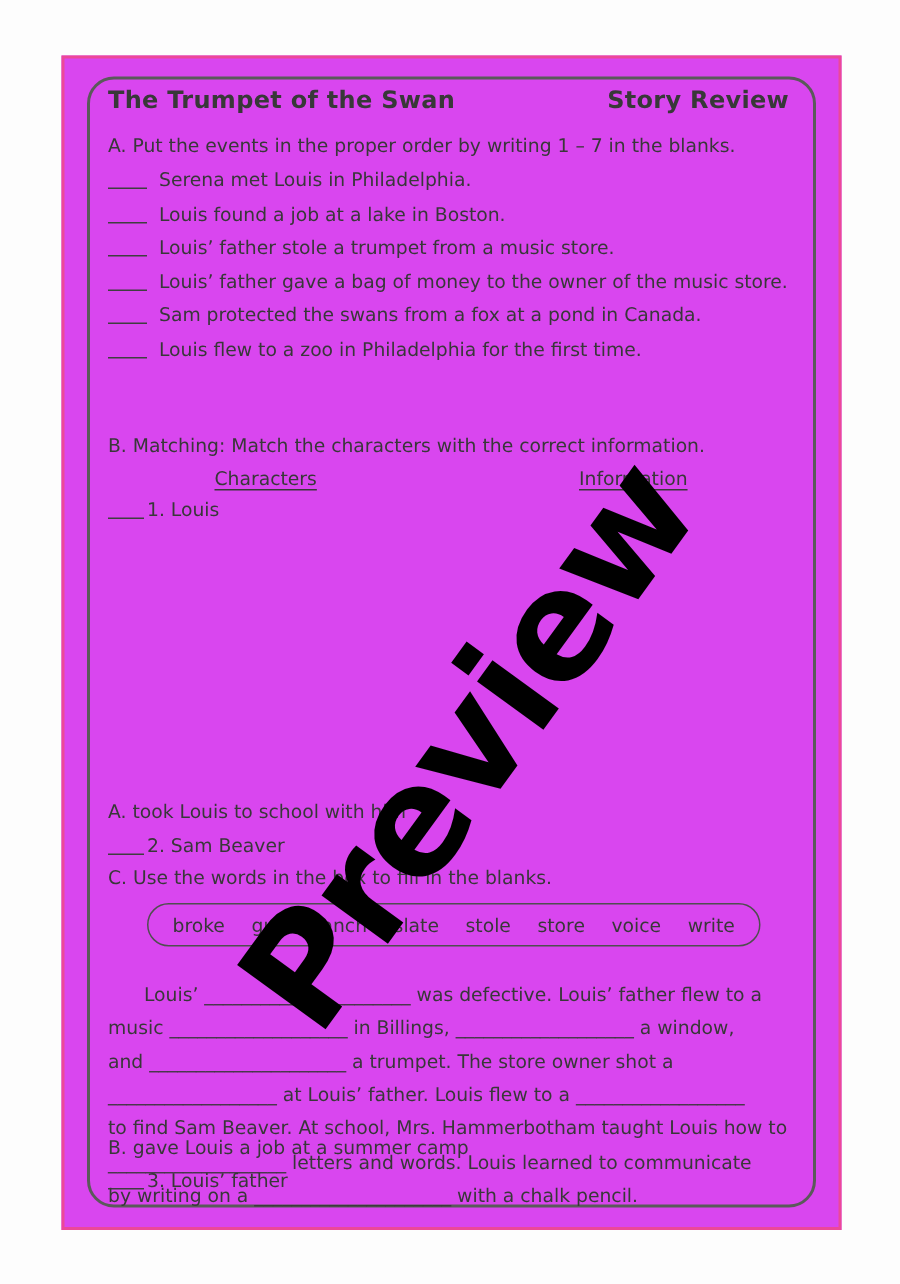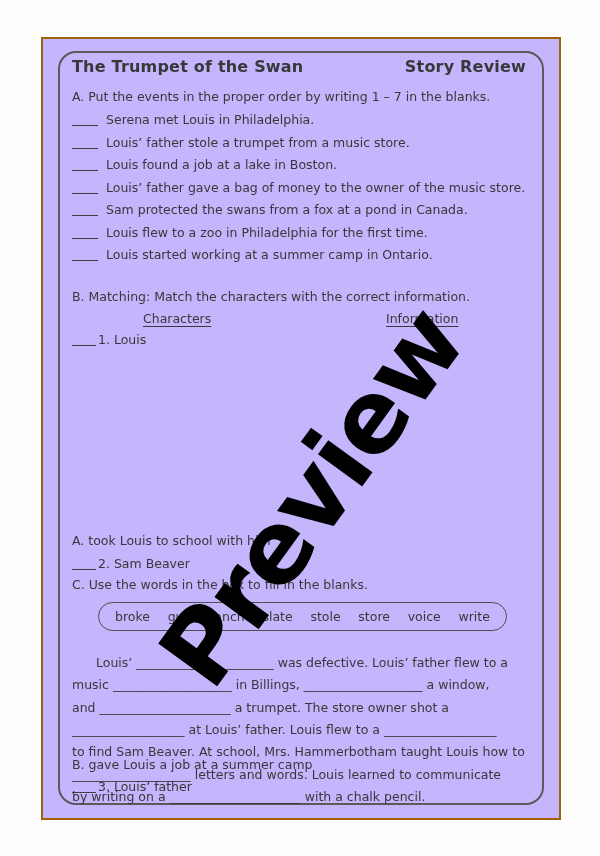--- a/index.html
+++ b/index.html
@@ -4,21 +4,21 @@
 <style>
   html, body { margin:0; padding:0; }
   body {
     width:600px; height:856px; position:relative; overflow:hidden;
     background:#fdfdfd; color:#383838;
     font-family:"DejaVu Sans", "Liberation Sans", sans-serif;
     font-size:12.5px;
   }
   .page {
     position:absolute; left:41px; top:37px; width:516px; height:779px;
-    border:2px solid #a16207; background:#c4b5fd;
+    border:2px solid #ec4899; background:#d946ef;
   }
   .sheet {
     position:absolute; left:15px; top:12px; width:482px; height:750px;
     border:2px solid #5a5a5a; border-radius:18px; background:transparent;
   }
   .abs { position:absolute; }
   .title-row {
     left:12px; top:4px; right:16px; display:flex; justify-content:space-between;
     font-weight:bold; font-size:16px; letter-spacing:0.2px;
   }
@@ -66,26 +66,25 @@
 
     <div class="abs title-row">
       <span>The Trumpet of the Swan</span>
       <span>Story Review</span>
     </div>
 
     <div class="abs sec-head a-head">A. Put the events in the proper order by writing 1 – 7 in the blanks.</div>
 
     <div class="abs a-items">
       <div class="line"><span class="bl bl-a"></span><span>Serena met Louis in Philadelphia.</span></div>
+      <div class="line"><span class="bl bl-a"></span><span>Louis found a job at a lake in Boston.</span></div>
       <div class="line"><span class="bl bl-a"></span><span>Louis’ father stole a trumpet from a music store.</span></div>
-      <div class="line"><span class="bl bl-a"></span><span>Louis found a job at a lake in Boston.</span></div>
       <div class="line"><span class="bl bl-a"></span><span>Louis’ father gave a bag of money to the owner of the music store.</span></div>
       <div class="line"><span class="bl bl-a"></span><span>Sam protected the swans from a fox at a pond in Canada.</span></div>
       <div class="line"><span class="bl bl-a"></span><span>Louis flew to a zoo in Philadelphia for the first time.</span></div>
-      <div class="line"><span class="bl bl-a"></span><span>Louis started working at a summer camp in Ontario.</span></div>
     </div>
 
     <div class="abs sec-head b-head">B. Matching: Match the characters with the correct information.</div>
     <div class="abs col-head chars">Characters</div>
     <div class="abs col-head info">Information</div>
 
     <div class="abs b-rows">
       <div class="b-row">
         <div class="cell-l"><span class="bl bl-b"></span><span>1. Louis</span></div>
         <div class="cell-r">A. took Louis to school with him</div>

